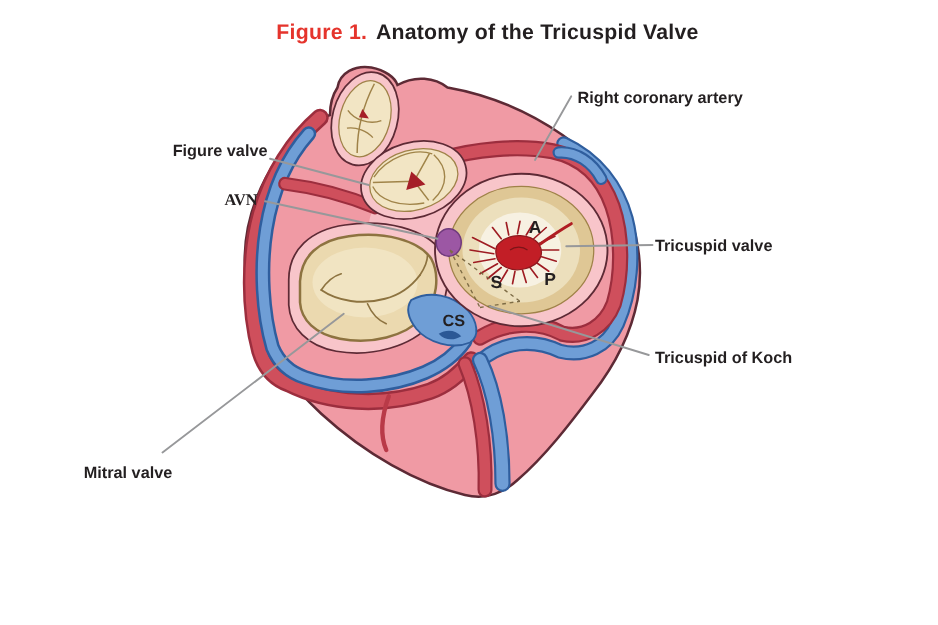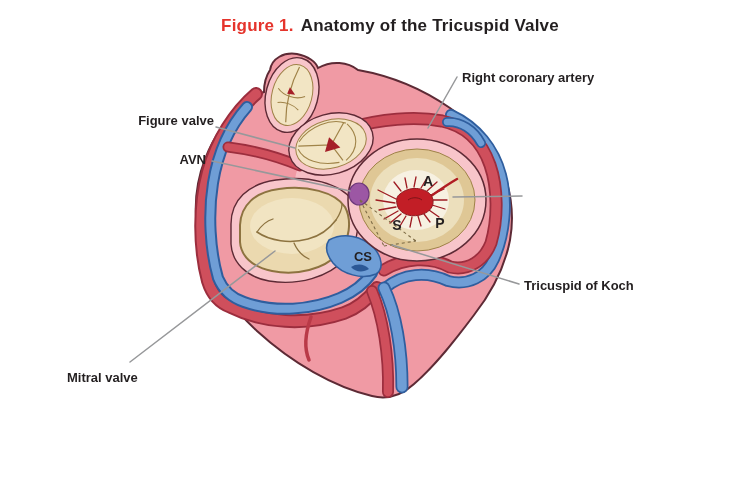--- a/index.html
+++ b/index.html
@@ -12,21 +12,21 @@
     font-size:17px;font-weight:bold;letter-spacing:0.2px;color:#231f20;margin-left:26px;
   }
   .fig-num{color:#e5342c;margin-right:7px;}
   .diagram-svg{position:absolute;top:0;left:0;}
   .lbl{
     position:absolute;font-size:13px;font-weight:bold;color:#231f20;
     white-space:nowrap;line-height:22px;
   }
   .lbl-rca{left:462px;top:67px;}
   .lbl-aortic{right:536px;top:110px;}
-  .lbl-avn{right:544px;top:149px;}
+  .lbl-avn{right:544px;top:149px;font-family:Liberation Serif, serif;}
   .lbl-tricuspid{left:524px;top:186px;}
   .lbl-koch{left:524px;top:275px;}
   .lbl-mitral{left:67px;top:367px;}
 </style>
 </head>
 <body>
 
 <div class="canvas">
 
   <svg class="diagram-svg" width="750" height="500" viewBox="0 0 750 500">
@@ -174,16 +174,17 @@
     </g>
   </svg>
 
   <div class="figure-title">
     <span class="fig-num">Figure 1.</span><span>Anatomy of the Tricuspid Valve</span>
   </div>
 
   <div class="lbl lbl-rca">Right coronary artery</div>
   <div class="lbl lbl-aortic">Figure valve</div>
   <div class="lbl lbl-avn">AVN</div>
+  <div class="lbl lbl-tricuspid">Tricuspid valve</div>
   <div class="lbl lbl-koch">Tricuspid of Koch</div>
   <div class="lbl lbl-mitral">Mitral valve</div>
 
 </div>
 
 </body></html>

